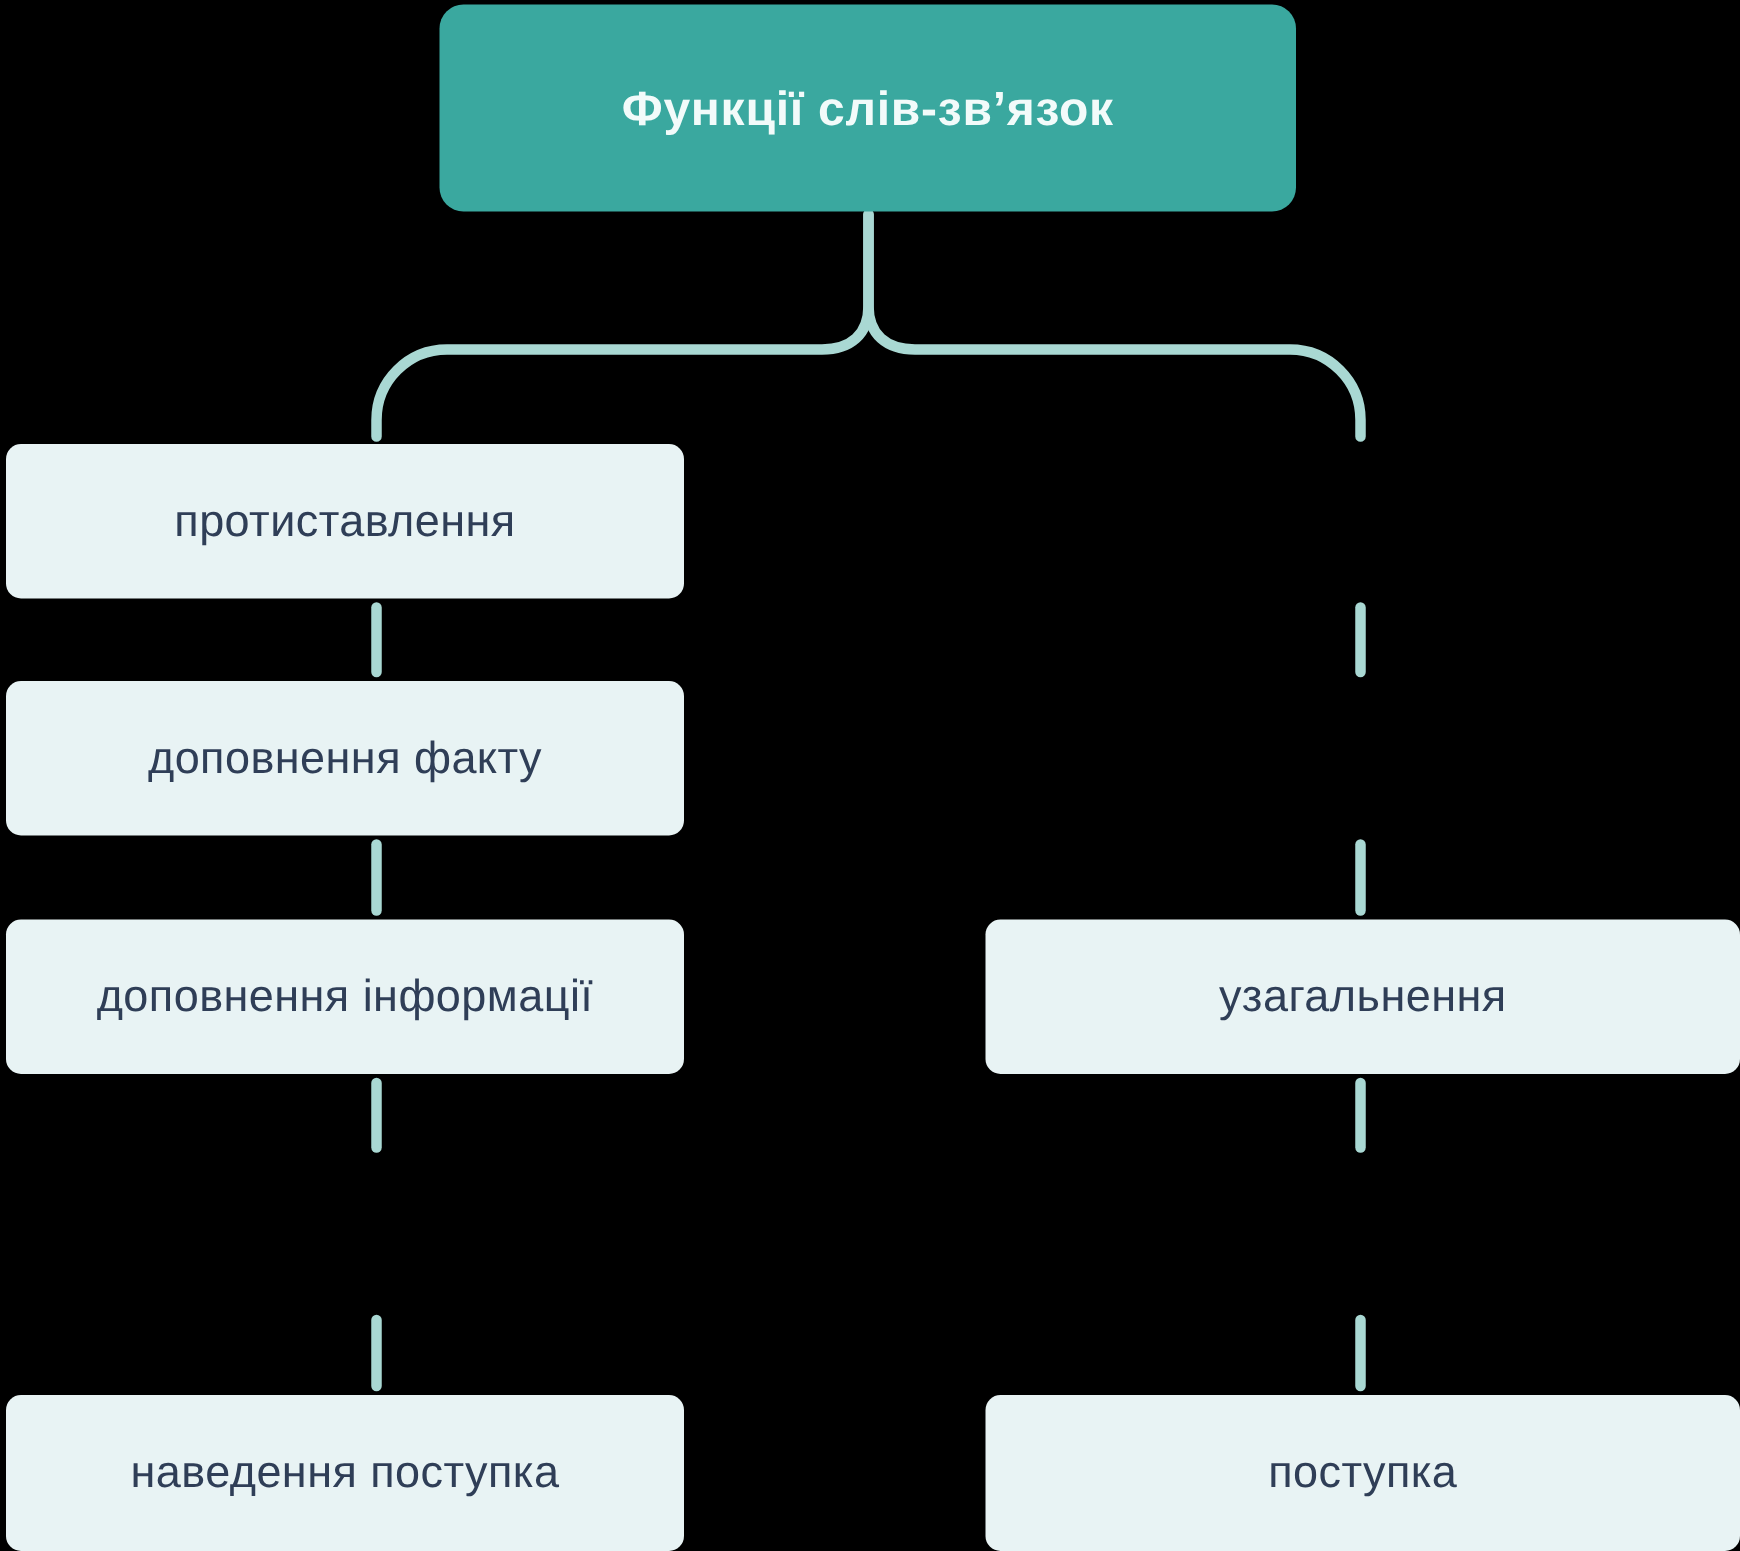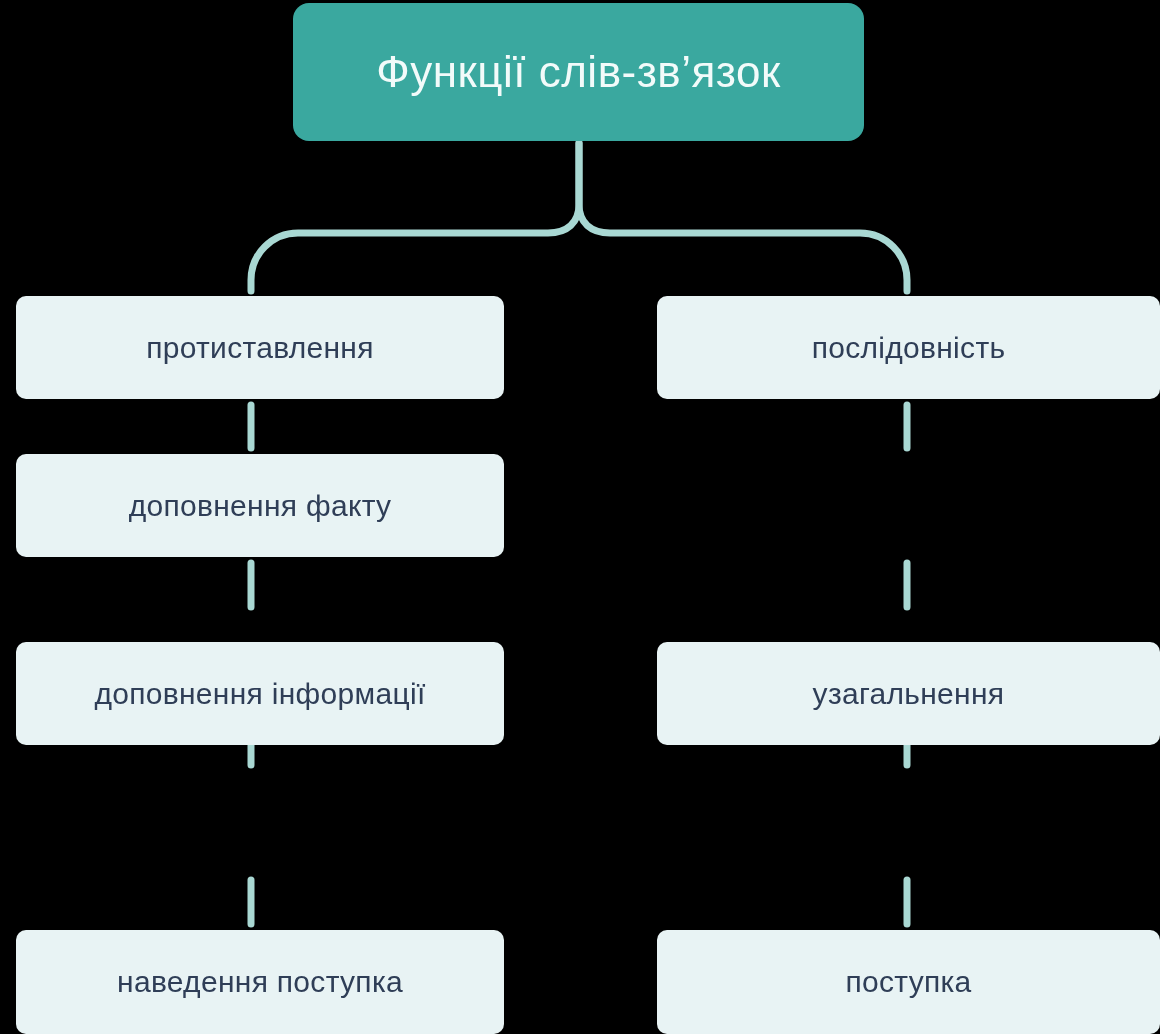--- a/index.html
+++ b/index.html
@@ -22,52 +22,52 @@
     width: 571px;
     height: 138px;
     background: #3aa89f;
     border-radius: 16px;
     display: flex;
     align-items: center;
     justify-content: center;
   }
   .root-box .root-label {
     color: #f2fbfa;
-    font-size: 44px;
-    font-weight: 400;
+    font-size: 32px;
+    font-weight: 700;
     letter-spacing: 0.5px;
   }
   svg.connectors {
     position: absolute;
     left: 0;
     top: 0;
     width: 1160px;
     height: 1034px;
     pointer-events: none;
   }
   .node {
     position: absolute;
     height: 103px;
     background: #e8f3f4;
     border-radius: 10px;
     display: flex;
     align-items: center;
     justify-content: center;
   }
-  .node.col-left  { left: 16px;   width: 488px; }
+  .node.col-left  { left: 4px;   width: 452px; }
   .node.col-right { left: 657px; width: 503px; }
   .node .node-label {
     color: #2f3e57;
     font-size: 30px;
     font-weight: 400;
     letter-spacing: 0.3px;
   }
   .row-0 { top: 296px; }
   .row-1 { top: 454px; }
-  .row-2 { top: 613px; margin-top: 29px; }
+  .row-2 { top: 613px; }
   .row-3 { top: 771px; }
   .row-4 { top: 930px; height: 104px; }
 </style>
 </head>
 <body>
 
 <div class="stage">
 
   <svg class="connectors" viewBox="0 0 1160 1034" xmlns="http://www.w3.org/2000/svg">
     <g stroke="#a9d8d3" stroke-width="7" fill="none" stroke-linecap="round">
@@ -97,23 +97,20 @@
   <div class="node col-left row-1">
     <span class="node-label">доповнення факту</span>
   </div>
   <div class="node col-left row-2">
     <span class="node-label">доповнення інформації</span>
   </div>
   <div class="node col-left row-4">
     <span class="node-label">наведення поступка</span>
   </div>
 
-  <div class="node col-right row-0">
-    <span class="node-label">послідовність</span>
-  </div>
   <div class="node col-right row-2">
     <span class="node-label">узагальнення</span>
   </div>
   <div class="node col-right row-4">
     <span class="node-label">поступка</span>
   </div>
 
 </div>
 
 </body></html>

